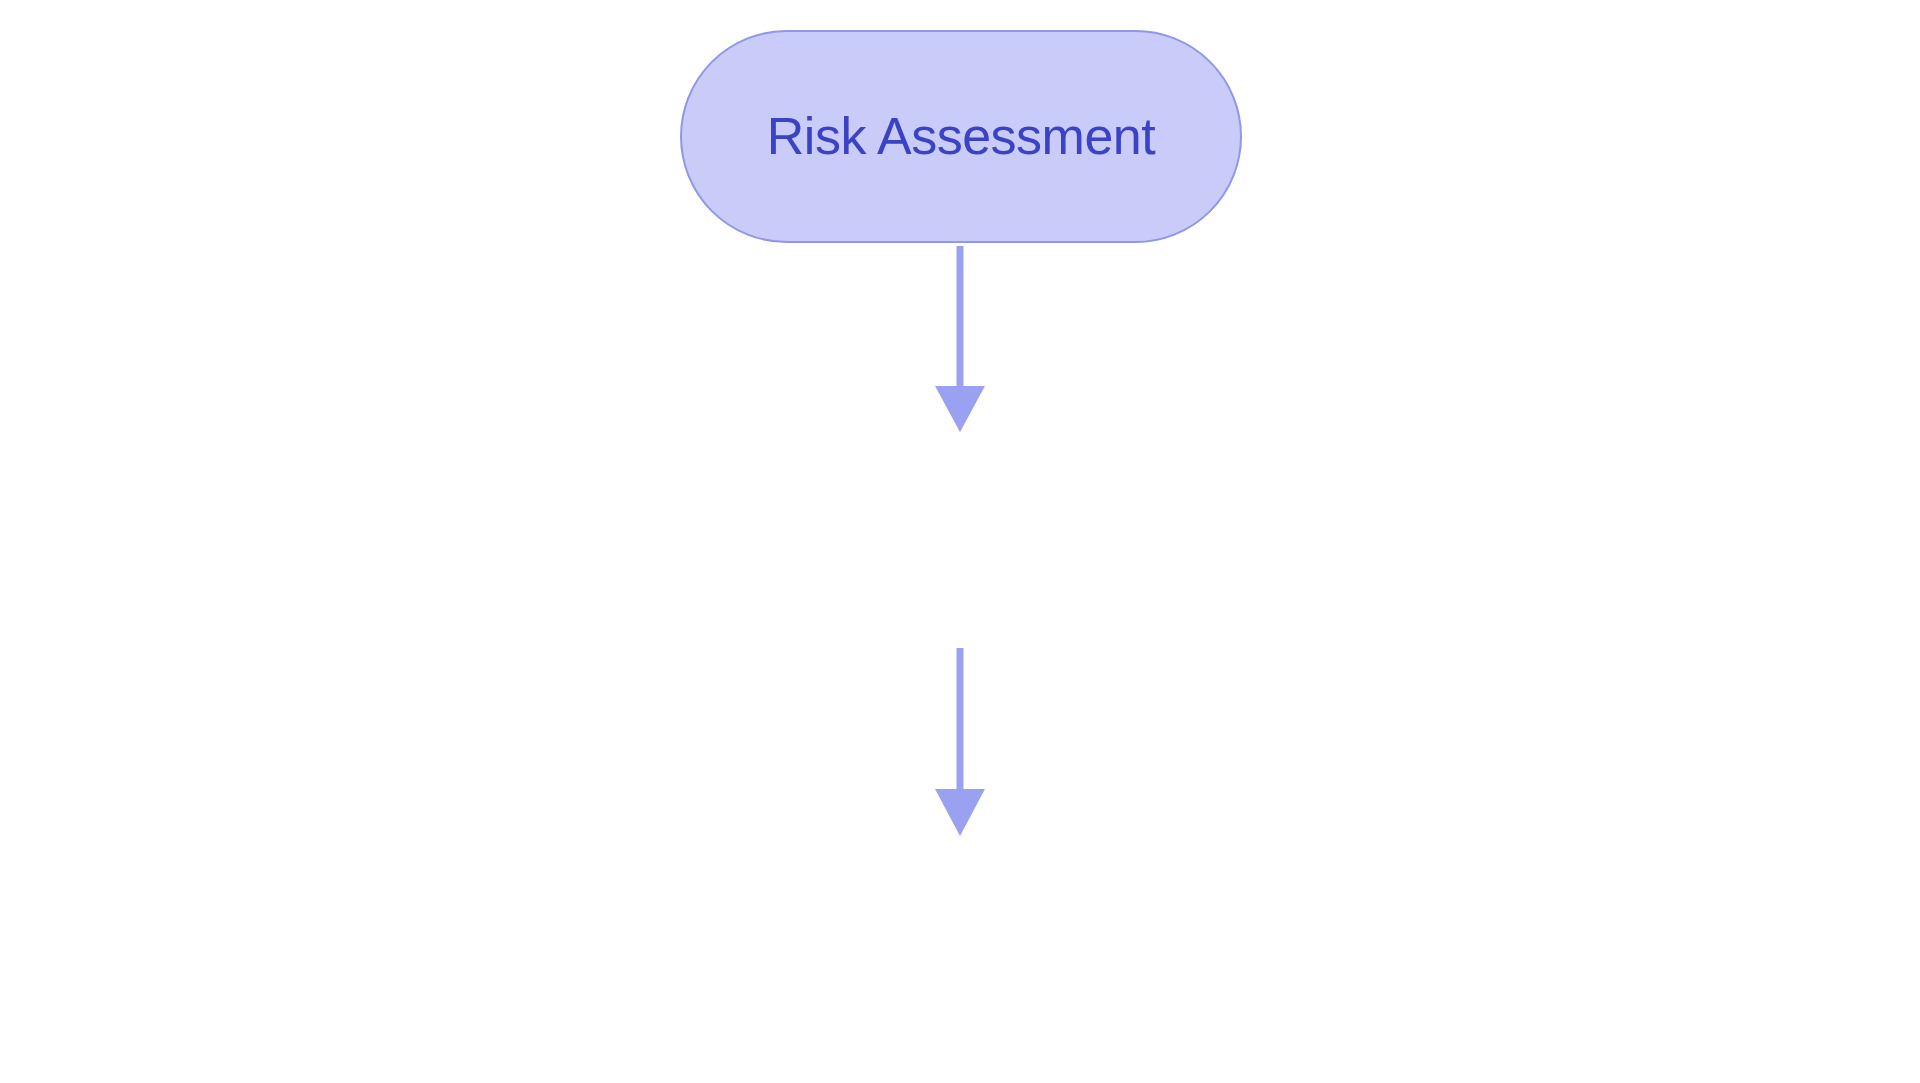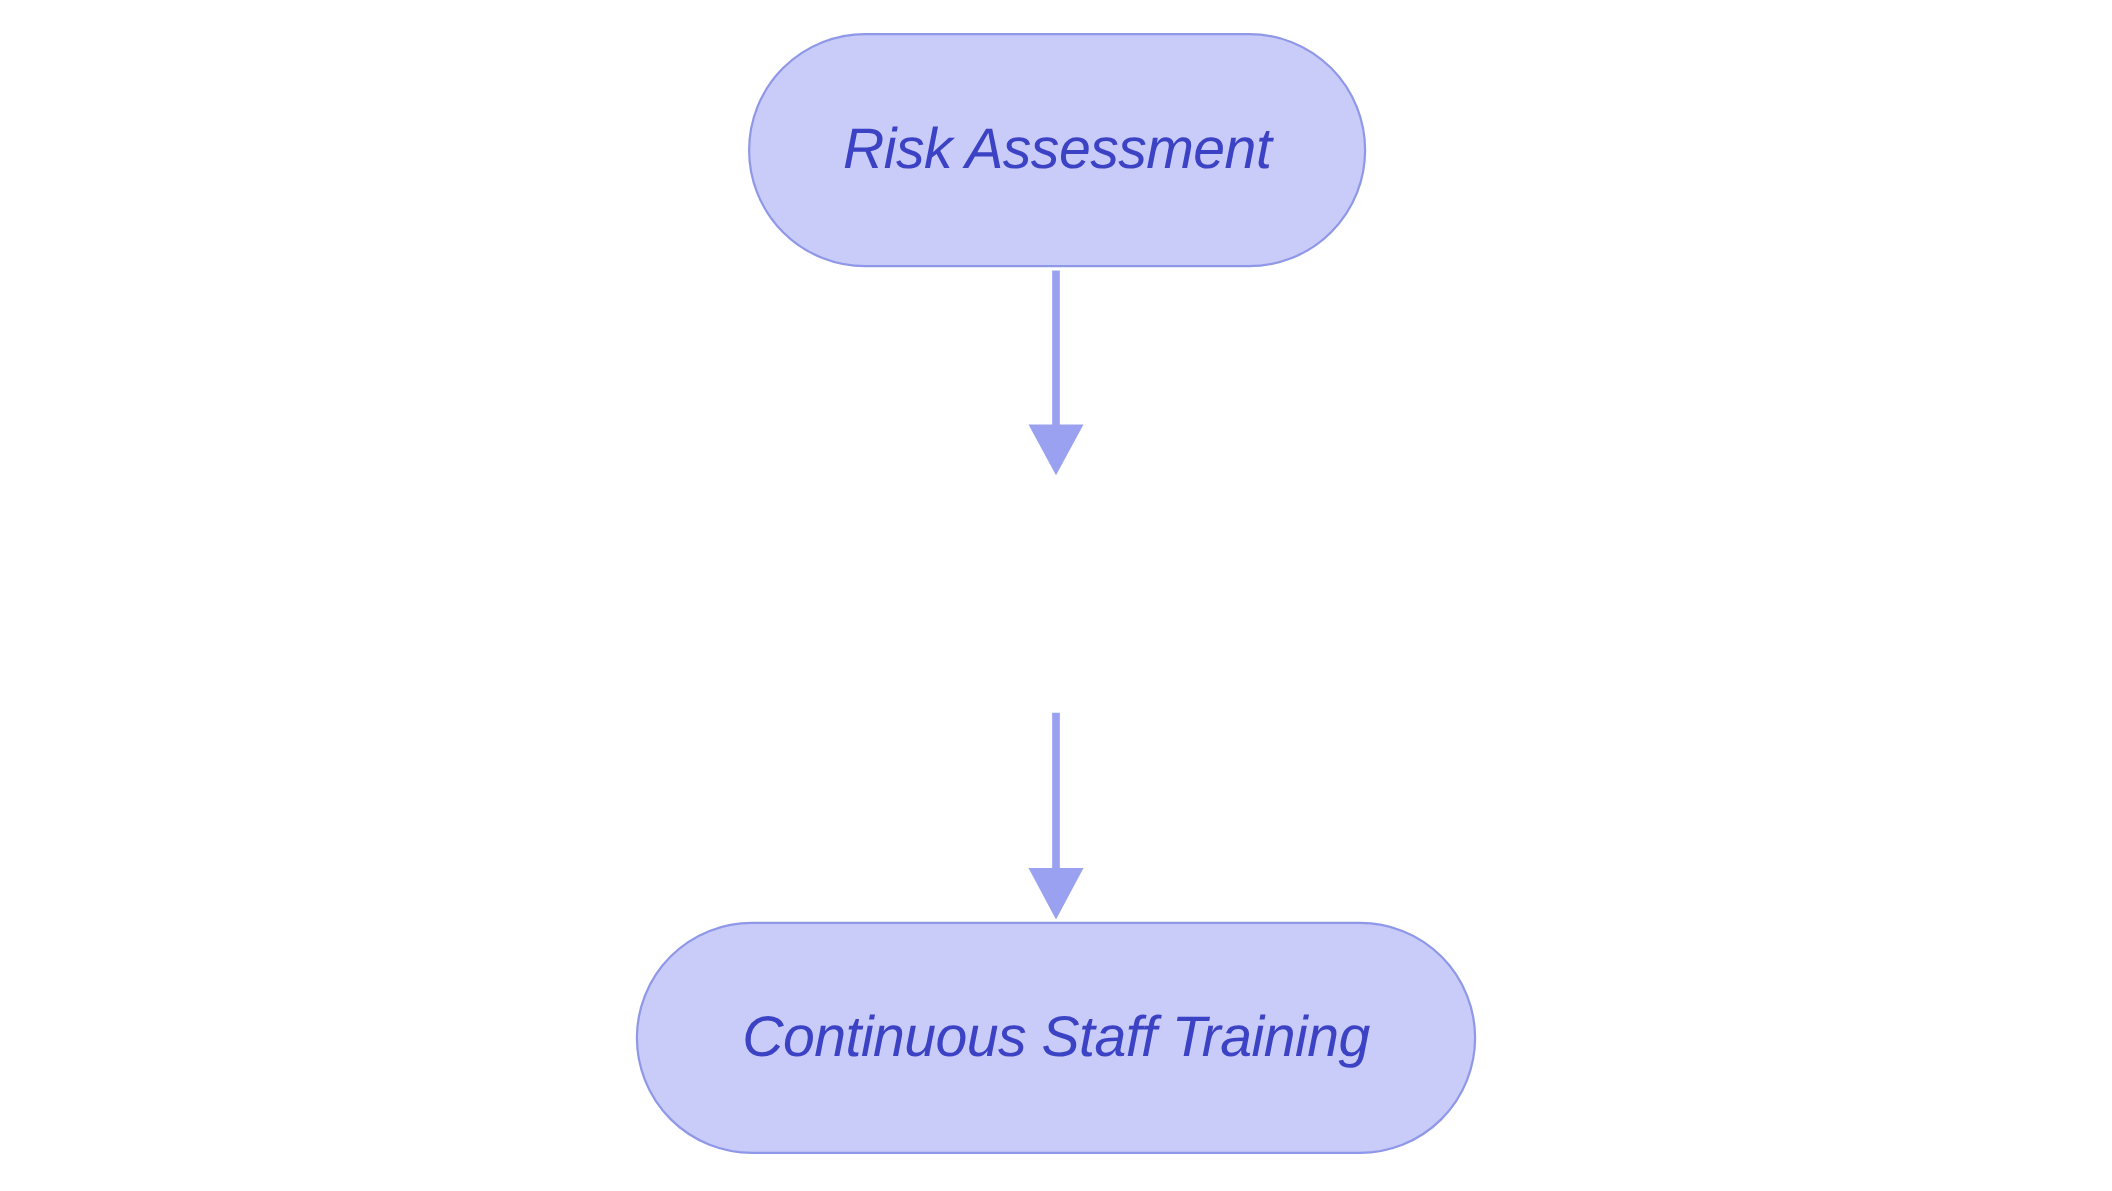--- a/index.html
+++ b/index.html
@@ -36,21 +36,20 @@
   .node {
     position: absolute;
     box-sizing: border-box;
     background: var(--node-fill, #c9cbf8);
     border: 2px solid var(--node-border, #8f97e8);
     border-radius: 110px;
     display: flex;
     align-items: center;
     justify-content: center;
     text-align: center;
-    font-style: italic;
   }
   .node-label {
     color: var(--text, #3c42c4);
     font-size: 52px;
     letter-spacing: -0.5px;
     white-space: nowrap;
     line-height: 1;
     padding-bottom: 2px;
   }
   .node-1 { left: 680px; top: 30px;  width: 562px; height: 213px; }
@@ -71,17 +70,14 @@
       <line class="arrow-line" x1="960" y1="648" x2="960" y2="792"></line>
       <polygon class="arrow-head" points="935,789 985,789 960,836"></polygon>
     </g>
   </svg>
 
   <div class="node node-1">
     <span class="node-label">Risk Assessment</span>
   </div>
 
 
-  <div class="node node-3">
-    <span class="node-label">Continuous Staff Training</span>
-  </div>
 
 </div>
 
 </body></html>

